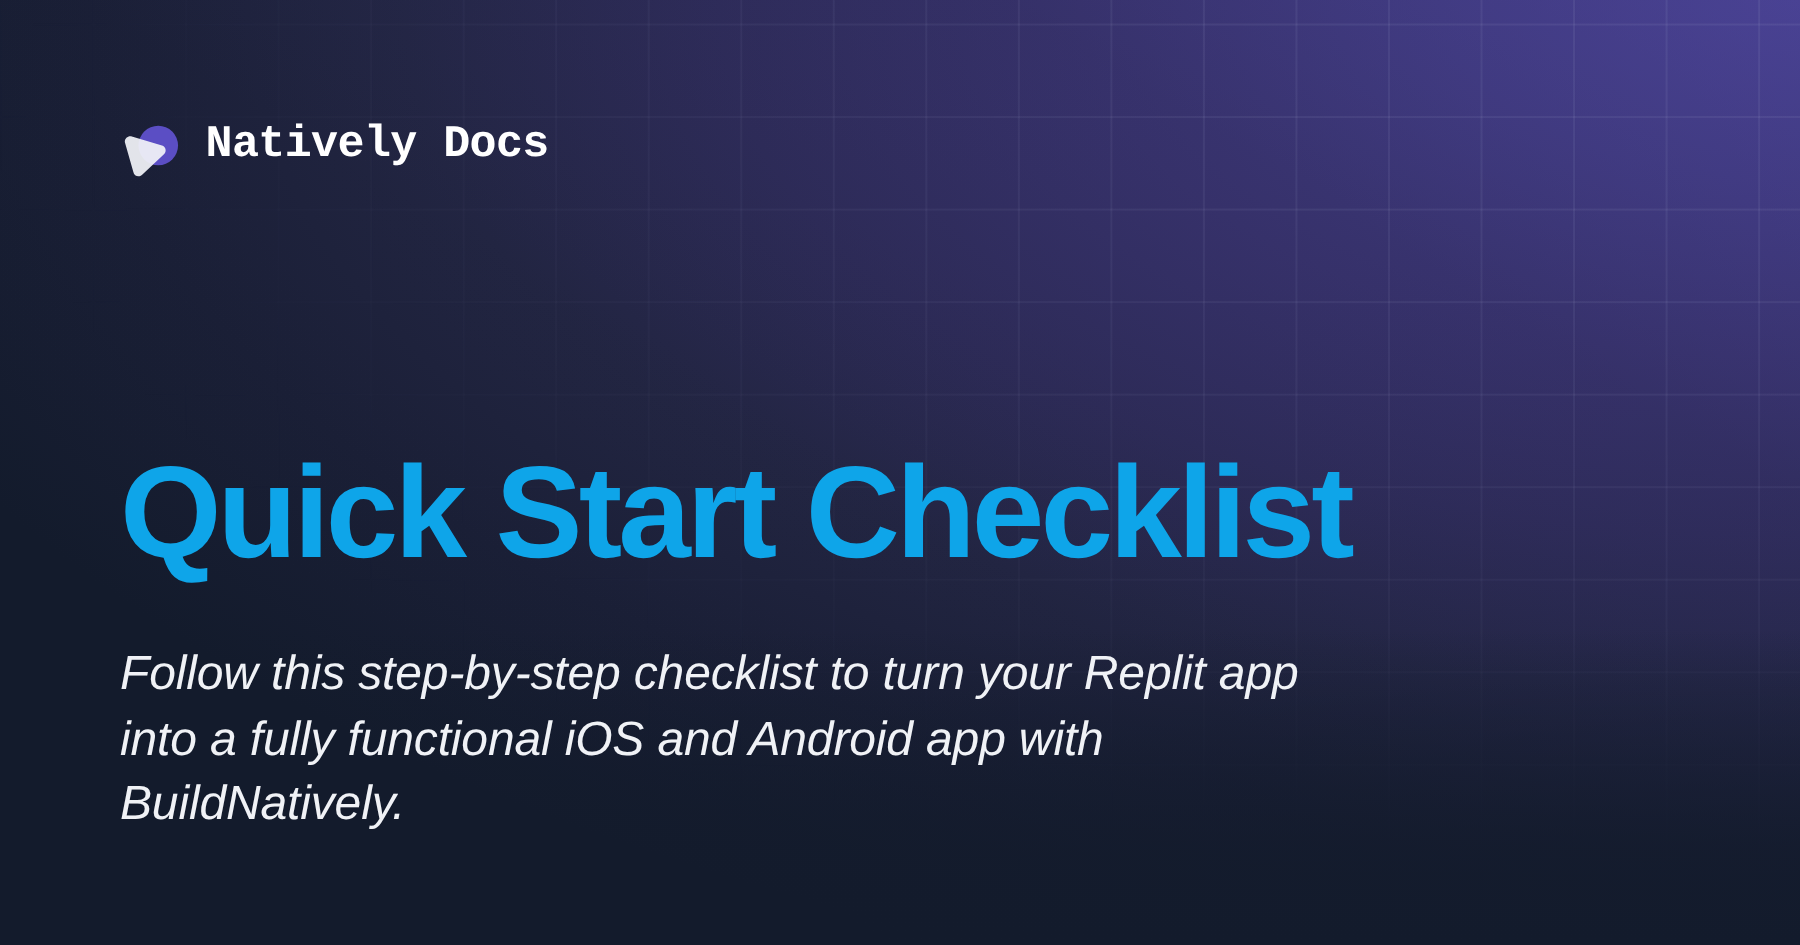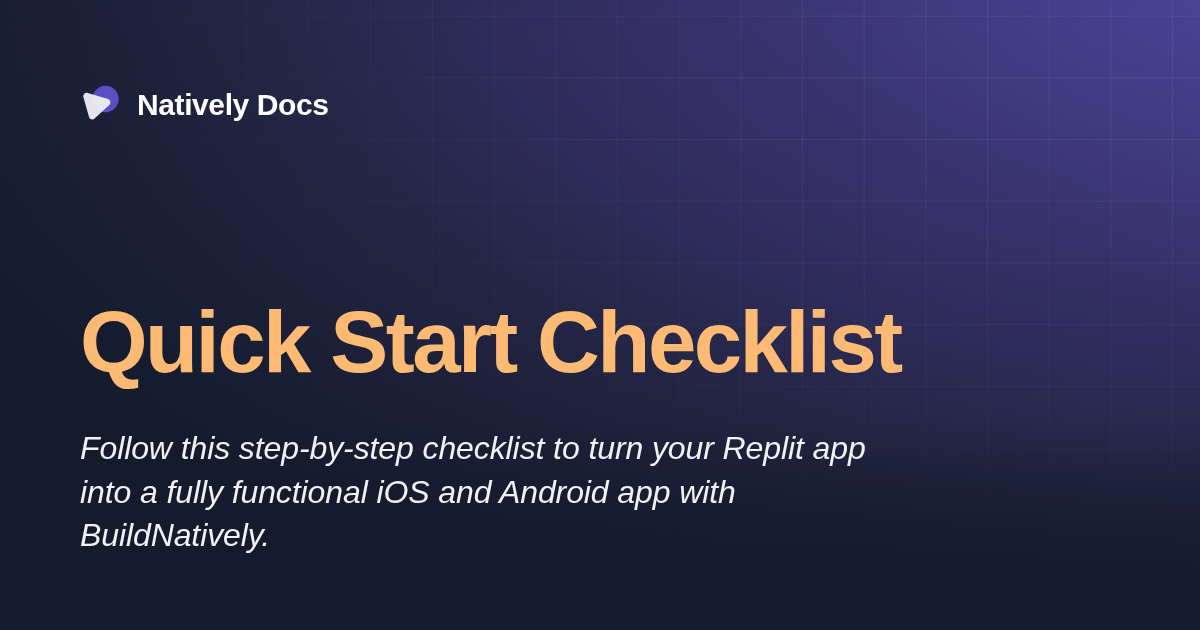--- a/index.html
+++ b/index.html
@@ -98,23 +98,24 @@
     position: absolute;
     inset: 0;
     z-index: 5;
   }
 
   .brand {
     position: absolute;
     left: 80px;
     top: 82px;
     display: flex;
-    align-items: center;
+    align-items: flex-start;
     gap: 17px;
     height: 46px;
+    font-family: Liberation Mono, monospace;
   }
 
   .brand-logo {
     width: 40px;
     height: 42px;
     display: block;
     flex: 0 0 auto;
   }
 
   .brand-name {
@@ -123,21 +124,21 @@
     font-weight: bold;
     letter-spacing: -0.4px;
     line-height: 1;
     white-space: nowrap;
   }
 
   .headline {
     position: absolute;
     left: 80px;
     top: 296px;
-    color: #fdba74;
+    color: #0ea5e9;
     font-size: 87px;
     font-weight: bold;
     letter-spacing: -2.6px;
     line-height: 1.05;
     white-space: nowrap;
   }
 
   .subhead {
     position: absolute;
     left: 80px;

